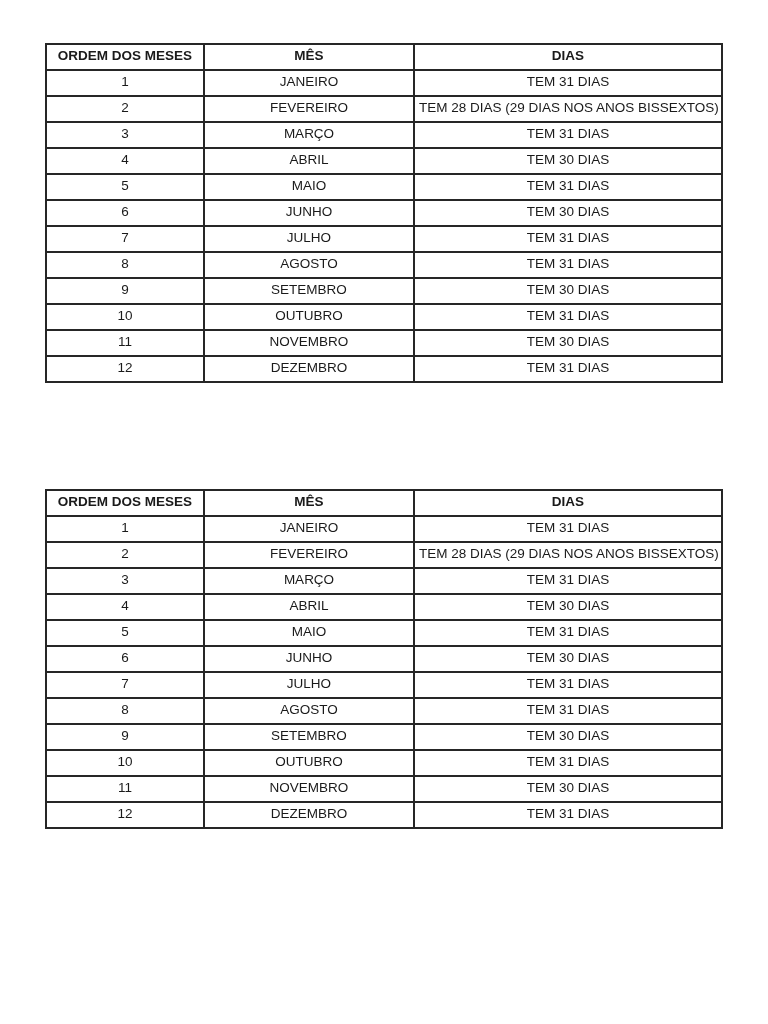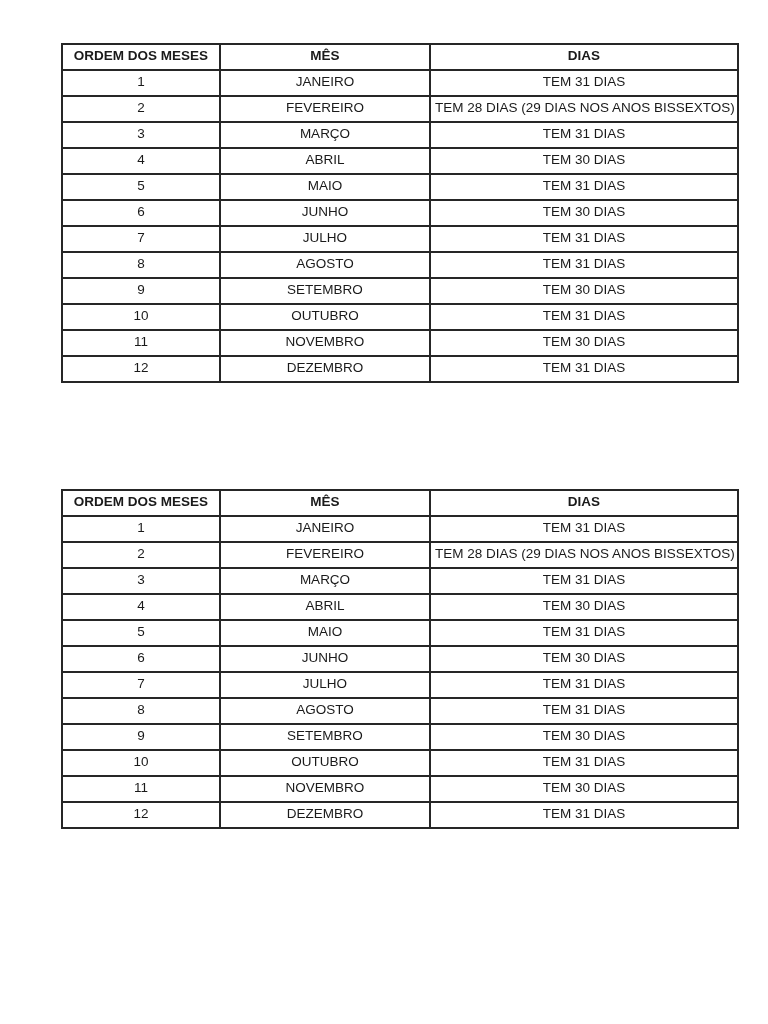--- a/index.html
+++ b/index.html
@@ -10,21 +10,21 @@
   }
   .page {
     position: relative;
     width: 768px;
     height: 1024px;
     background: #ffffff;
     overflow: hidden;
   }
   table.months-table {
     position: absolute;
-    left: 61px;
+    left: 45px;
     width: 676px;
     border-collapse: collapse;
     table-layout: fixed;
   }
   table.months-table.first  { top: 43px; }
   table.months-table.second { top: 489px; }
   .col-order { width: 158px; }
   .col-month { width: 210px; }
   .col-days  { width: 308px; }
   table.months-table th,

